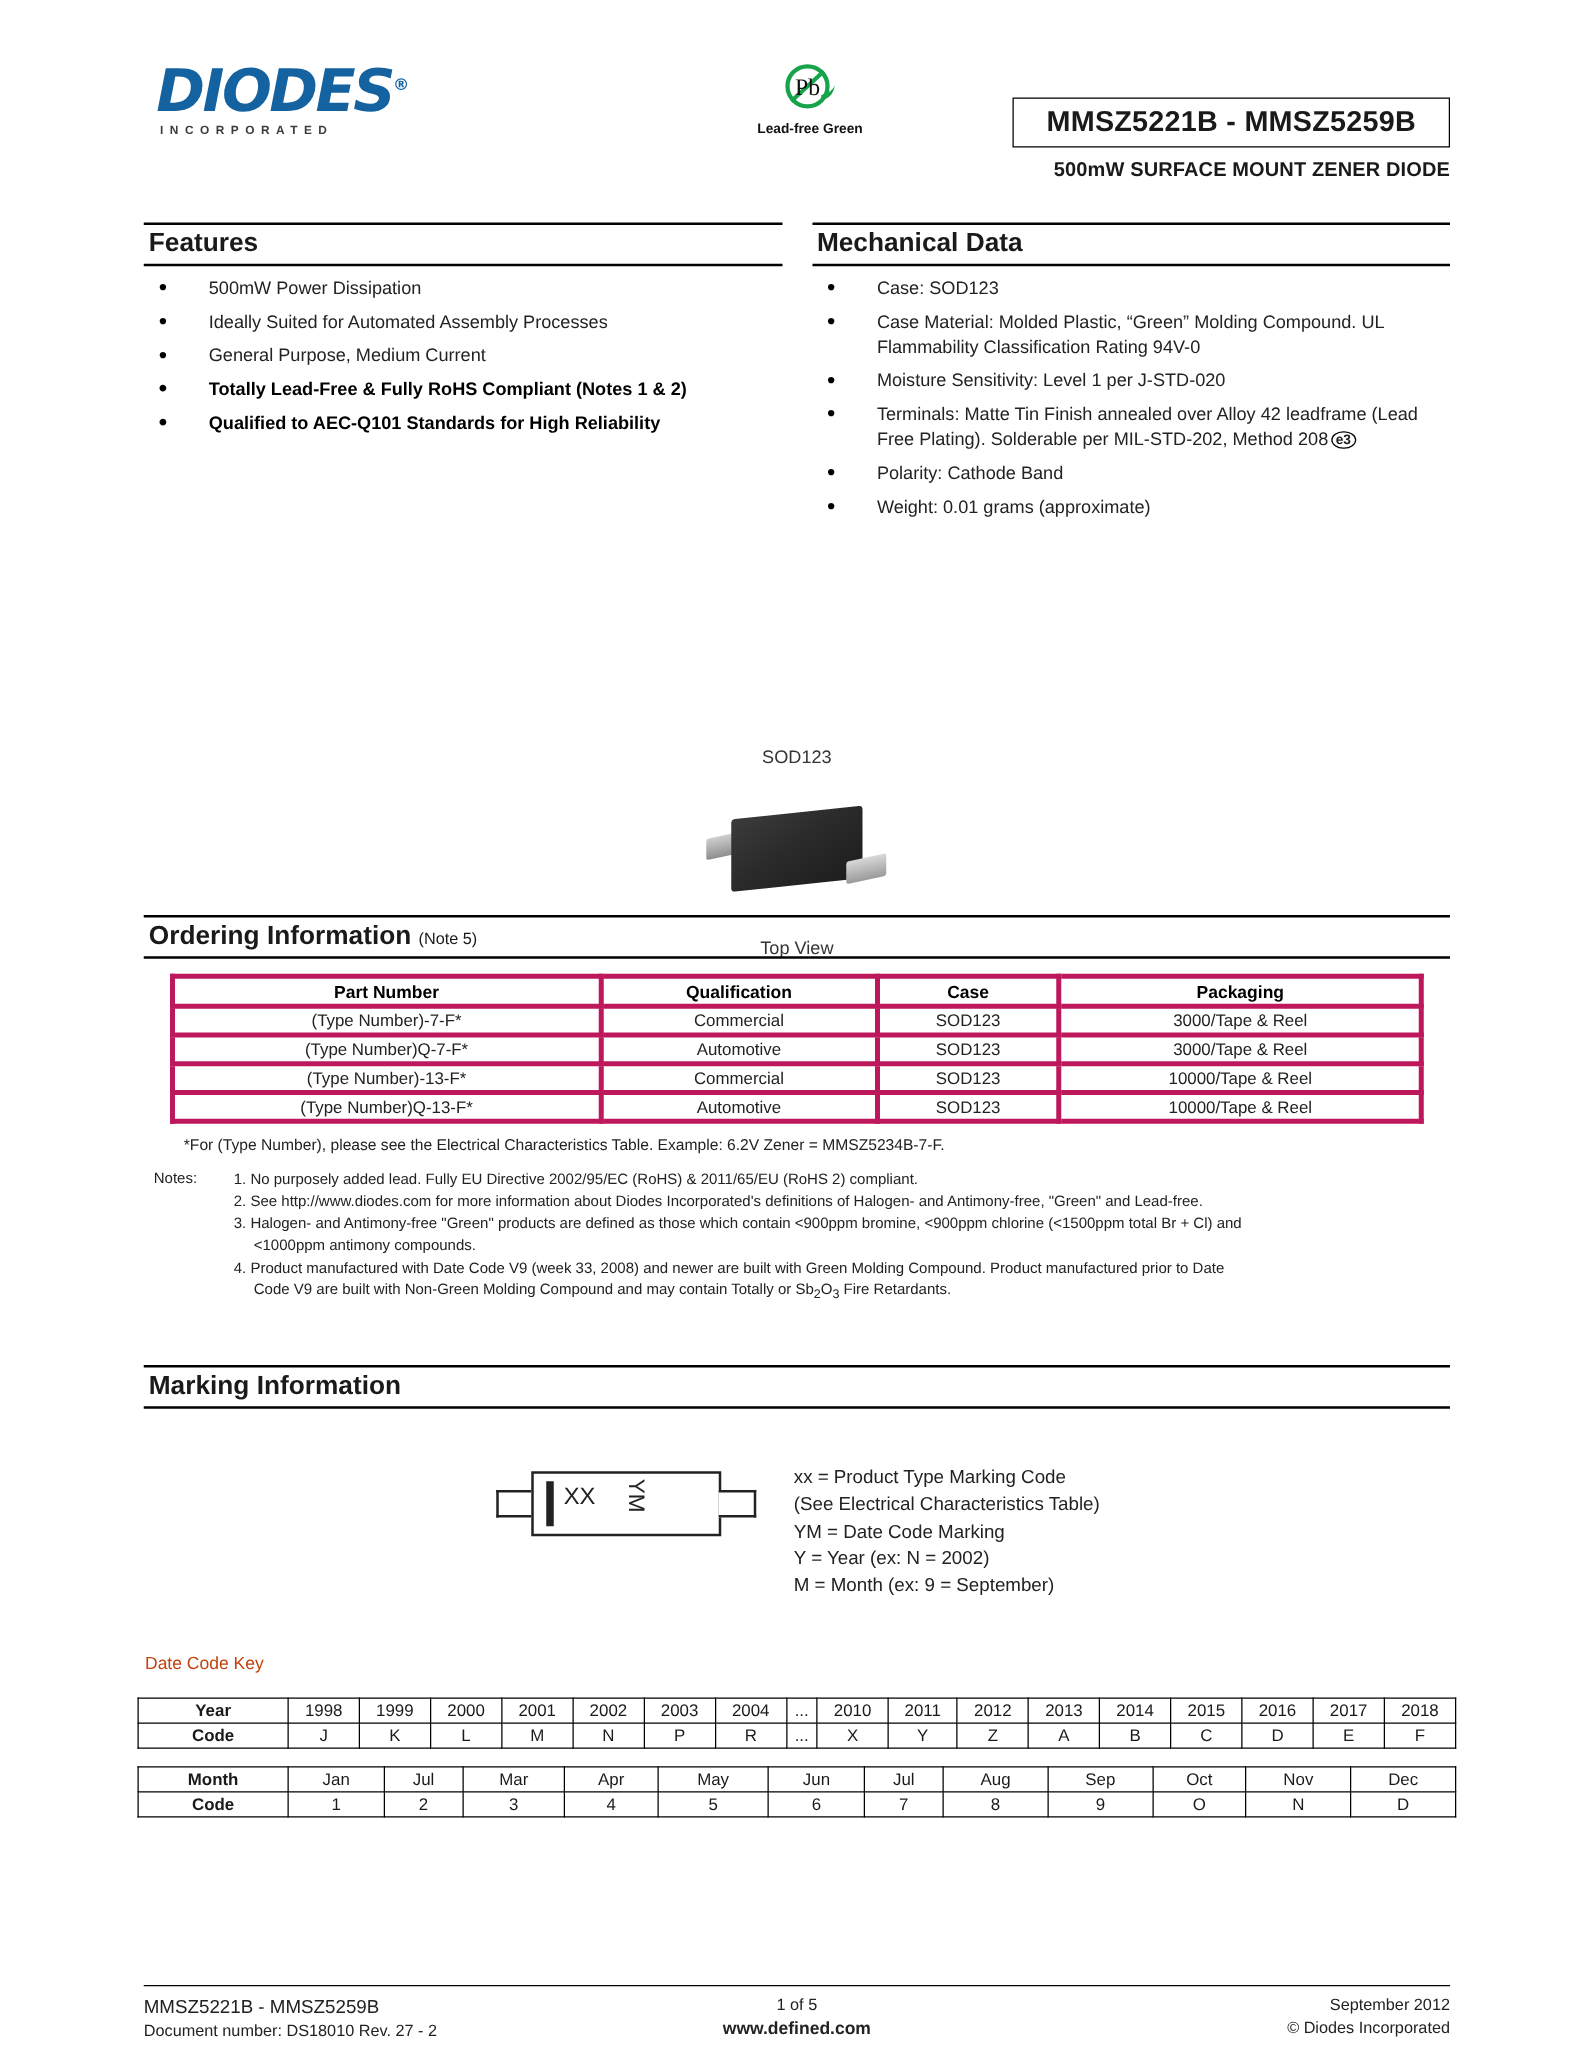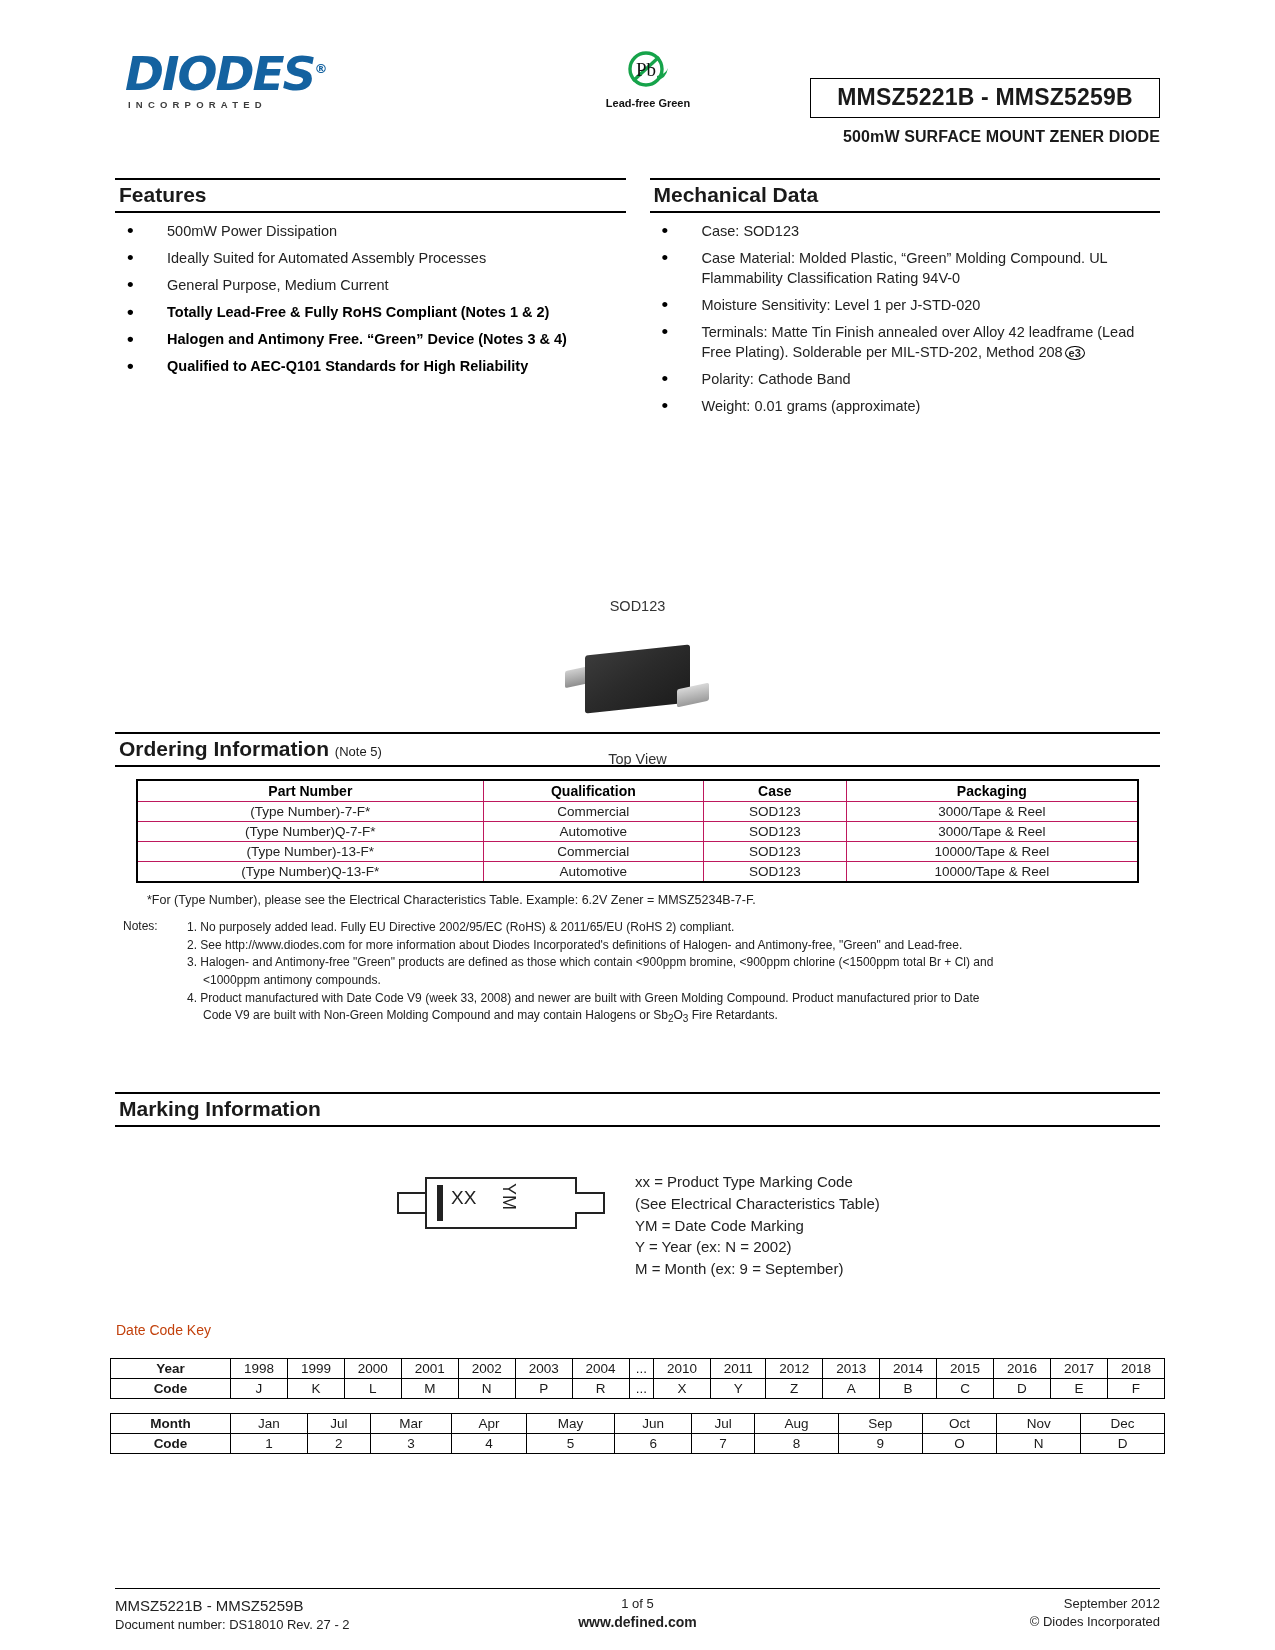--- a/index.html
+++ b/index.html
@@ -95,21 +95,21 @@
   }
   .pkg-view { margin-top: 26px; font-size: 14.5px; color: #333; }
 
   
   .ordering { position: absolute; left: 115px; right: 115px; top: 690px; }
   table.ord {
     width: 96%; margin: 12px auto 0 auto; border-collapse: collapse;
     border: 2.4px solid #000; font-size: 13.5px;
   }
   table.ord th, table.ord td {
-    border: 1px solid #be185d; text-align: center; padding: 2px 4px; color: #222;
+    border: 4px solid #be185d; text-align: center; padding: 2px 4px; color: #222;
   }
   table.ord th { font-weight: bold; font-size: 14px; color: #000; }
   .ord-note { font-size: 12.5px; margin: 10px 0 0 32px; color: #222; }
   .notes-wrap { display: flex; margin-top: 12px; font-size: 12px; color: #222; }
   .notes-lbl { width: 72px; flex: none; padding-left: 8px; }
   .notes-list { flex: 1; }
   .notes-list div { margin-bottom: 1.5px; line-height: 1.35; }
   .notes-list .ind { padding-left: 16px; }
 
   
@@ -190,21 +190,20 @@
   </div>
 
   <div class="cols">
     <div class="col">
       <div class="sec-head">Features</div>
       <ul class="bul">
         <li>500mW Power Dissipation</li>
         <li>Ideally Suited for Automated Assembly Processes</li>
         <li>General Purpose, Medium Current</li>
         <li class="b">Totally Lead-Free &amp; Fully RoHS Compliant (Notes 1 &amp; 2)</li>
-        <li class="b">Halogen and Antimony Free. “Green” Device (Notes 3 &amp; 4)</li>
         <li class="b">Qualified to AEC-Q101 Standards for High Reliability</li>
       </ul>
     </div>
 
     <div class="col">
       <div class="sec-head">Mechanical Data</div>
       <ul class="bul">
         <li>Case: SOD123</li>
         <li>Case Material: Molded Plastic, “Green” Molding Compound. UL Flammability Classification Rating 94V-0</li>
         <li>Moisture Sensitivity: Level 1 per J-STD-020</li>
@@ -271,21 +270,21 @@
     <div class="ord-note">*For (Type Number), please see the Electrical Characteristics Table. Example: 6.2V Zener = MMSZ5234B-7-F.</div>
 
     <div class="notes-wrap">
       <div class="notes-lbl">Notes:</div>
       <div class="notes-list">
         <div>1. No purposely added lead. Fully EU Directive 2002/95/EC (RoHS) &amp; 2011/65/EU (RoHS 2) compliant.</div>
         <div>2. See http://www.diodes.com for more information about Diodes Incorporated's definitions of Halogen- and Antimony-free, "Green" and Lead-free.</div>
         <div>3. Halogen- and Antimony-free "Green" products are defined as those which contain &lt;900ppm bromine, &lt;900ppm chlorine (&lt;1500ppm total Br + Cl) and</div>
         <div class="ind">&lt;1000ppm antimony compounds.</div>
         <div>4. Product manufactured with Date Code V9 (week 33, 2008) and newer are built with Green Molding Compound. Product manufactured prior to Date</div>
-        <div class="ind"><span>Code V9 are built with Non-Green Molding Compound and may contain Halogens or Sb</span><sub>2</sub><span>O</span><sub>3</sub><span> Fire Retardants.</span></div>
+        <div class="ind"><span>Code V9 are built with Non-Green Molding Compound and may contain Totally or Sb</span><sub>2</sub><span>O</span><sub>3</sub><span> Fire Retardants.</span></div>
       </div>
     </div>
   </div>
 
   <div class="marking">
     <div class="sec-head">Marking Information</div>
     <div class="mark-diagram">
       <div class="mark-lead-l"></div>
       <div class="mark-pkg"></div>
       <div class="mark-lead-r"></div>

